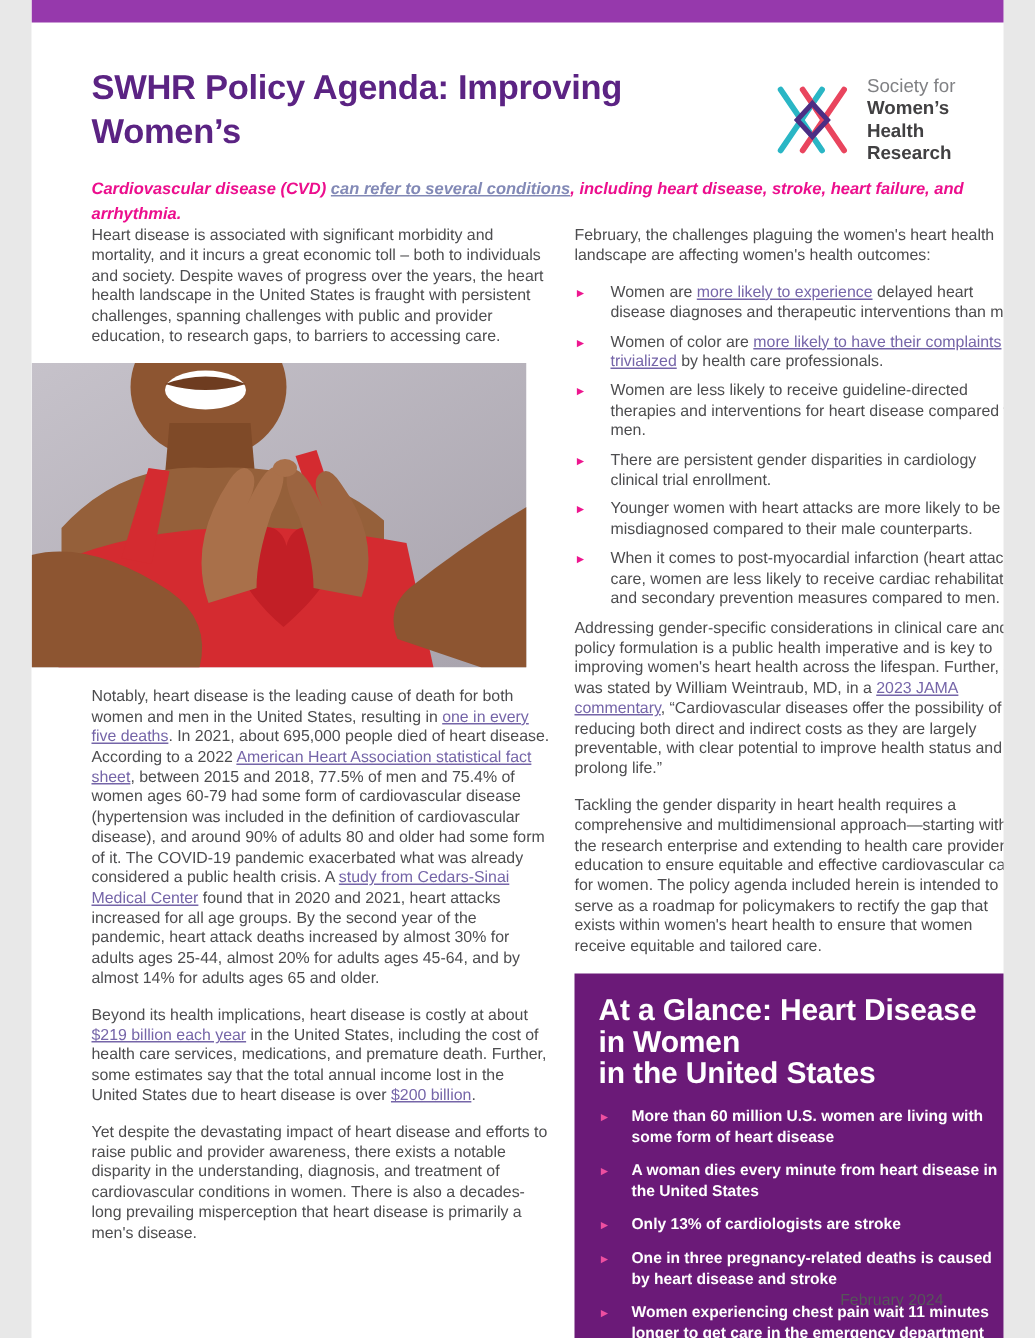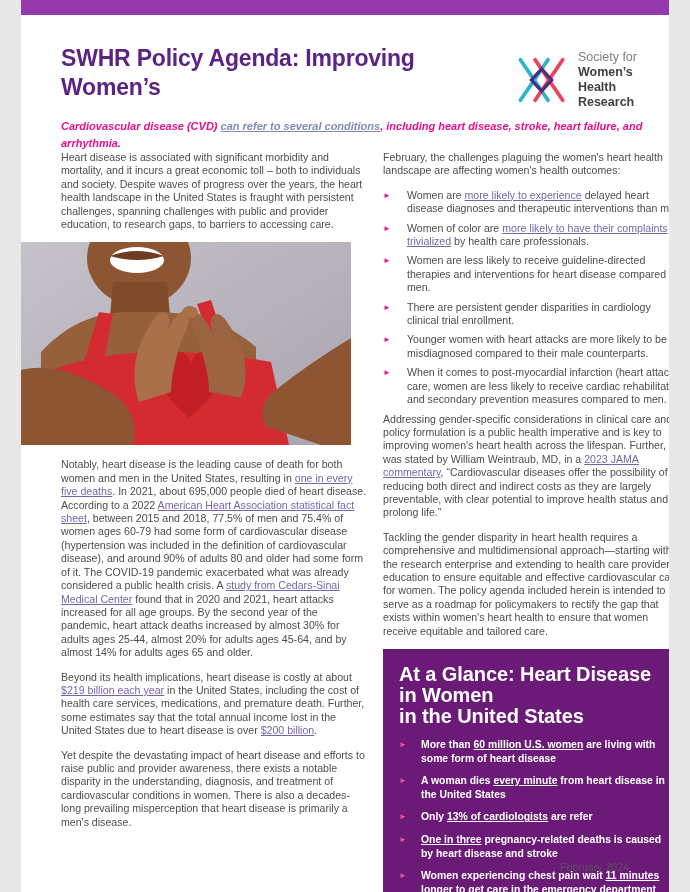--- a/index.html
+++ b/index.html
@@ -34,21 +34,21 @@
     background:#6b1a78;color:#ffffff;margin-top:9px;
     padding:15px 16px 16px 16px;width:269px;
   }
   .glance h2{margin:0 0 11px 0;font-size:20px;line-height:21px;font-weight:bold;color:#ffffff;letter-spacing:-0.1px;}
   .glance h2 span{display:block;}
   .glance ul{list-style:none;margin:0;padding:0;}
   .glance li{display:flex;margin:0 0 9px 0;font-size:10.4px;line-height:13.6px;font-weight:bold;}
   .glance li:last-child{margin-bottom:0;}
   .glance .arrow{color:#ed4fa0;font-size:8px;line-height:13.6px;width:22px;flex:0 0 22px;}
   .glance .btext{flex:1;}
-  .glance .u{text-decoration:underline;cursor:pointer;}
+  .glance .u{cursor:pointer;}
   .footer-date{position:absolute;right:40px;top:861px;font-size:10.6px;color:#565659;}
 </style>
 </head>
 <body>
 
 <div class="page">
 
   <div class="topbar"></div>
 
   <div class="header">
@@ -162,21 +162,21 @@
         <li>
           <span class="arrow">►</span>
           <span class="btext"><span>More than </span><span class="u">60 million U.S. women</span><span> are living with some form of heart disease</span></span>
         </li>
         <li>
           <span class="arrow">►</span>
           <span class="btext"><span>A woman dies </span><span class="u">every minute</span><span> from heart disease in the United States</span></span>
         </li>
         <li>
           <span class="arrow">►</span>
-          <span class="btext"><span>Only </span><span class="u">13% of cardiologists</span><span> are refer</span></span>
+          <span class="btext"><span>Only </span><span class="u">13% of cardiologists</span><span> are stroke</span></span>
         </li>
         <li>
           <span class="arrow">►</span>
           <span class="btext"><span></span><span class="u">One in three</span><span> pregnancy-related deaths is caused by heart disease and stroke</span></span>
         </li>
         <li>
           <span class="arrow">►</span>
           <span class="btext"><span>Women experiencing chest pain wait </span><span class="u">11 minutes longer</span><span> to get care in the emergency department than men with the same symptoms</span></span>
         </li>
       </ul>

